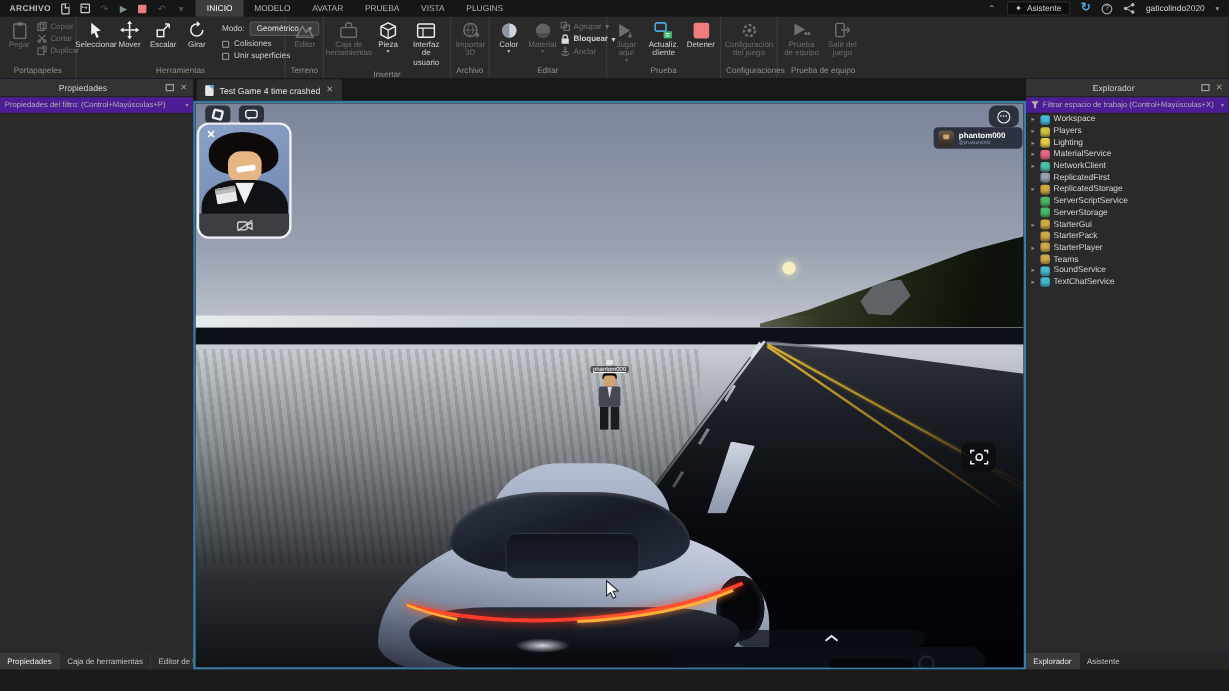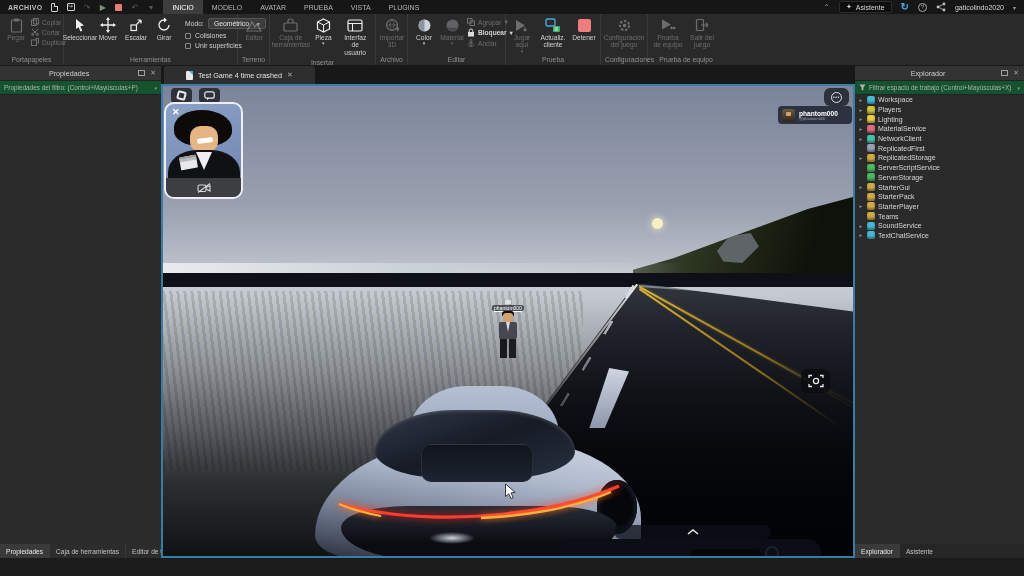--- a/index.html
+++ b/index.html
@@ -50,21 +50,21 @@
   .sbtn.dis { opacity:.38; }
   .modebox { display:flex; flex-direction:column; gap:3px; padding:2px 2px 0 6px; font-size:6.8px; }
   .moderow { display:flex; align-items:center; gap:4px; }
   .modesel { background:#3d3d3d; border:1px solid #565656; border-radius:2px; padding:1px 5px;
     display:flex; gap:8px; align-items:center; color:#e2e2e2; }
   .chkrow { display:flex; align-items:center; gap:4px; color:#cfcfcf; }
   .chk { width:6px; height:6px; border:1px solid #8a8a8a; border-radius:1px; background:transparent; }
   .stop-big { width:13px; height:13px; background:#ef7d7d; border-radius:2px; }
 
   
-  .panel { position:absolute; background:#14532d; }
+  .panel { position:absolute; background:#4c1d95; }
   .panel-hdr { height:15px; background:#333333; display:flex; align-items:center; font-size:7.2px;
     color:#cfcfcf; border-bottom:1px solid #222; }
   .panel-hdr .pt { flex:1; text-align:center; }
   .panel-hdr .hic { display:flex; gap:5px; padding-right:5px; color:#9f9f9f; font-size:7px; align-items:center;}
   .dockic { width:7px; height:6px; border:1px solid #9f9f9f; position:relative; }
   .filt { height:14px; display:flex; align-items:center; font-size:6.4px; color:#b2b2b2;
     border-bottom:1px solid #232323; padding:0 4px; gap:3px; }
   .filt .fcaret { margin-left:auto; font-size:5px; color:#9a9a9a; }
   .pbody { position:absolute; left:0; right:0; top:29px; bottom:14px; background:#2a2a2a; }
 
@@ -76,21 +76,21 @@
   
   .xrow { display:flex; align-items:center; height:9.7px; padding-left:3px; gap:3px; }
   .xarrow { width:6px; font-size:5.5px; color:#8e8e8e; text-align:center; }
   .xicon { width:8px; height:8px; border-radius:2px; box-shadow: inset 0 -2px 2px rgba(0,0,0,.35); }
   .xlabel { font-size:7px; color:#d6d6d6; white-space:nowrap; }
 
   
   .tabbar { position:absolute; left:161px; top:66px; width:694px; height:18px; background:#181818;
     display:flex; align-items:stretch; }
   .doctab { margin-left:3px; background:#2e2e2e; display:flex; align-items:center; gap:5px;
-    padding:0 22px; font-size:7.2px; color:#e2e2e2; border-radius:2px 2px 0 0; }
+    padding:0 7px; font-size:7.2px; color:#e2e2e2; border-radius:2px 2px 0 0; }
   .doctab .tpage { width:7px; height:9px; background:#e8e8e8; border-radius:1px; position:relative; }
   .doctab .tpage:after { content:""; position:absolute; right:0; top:0; border:2px solid #4ba6e0;
     border-left-color:transparent; border-bottom-color:transparent; }
   .doctab .tx { color:#a8a8a8; font-size:7px; }
 
   .viewport { position:absolute; left:161px; top:84px; width:694px; height:474px;
     border:2px solid #3a7ca8; background:#000; overflow:hidden; }
   .scene { position:absolute; inset:0; }
   .sky { position:absolute; inset:0; background:linear-gradient(180deg,#7b8499 0%,#9aa1b0 26%,#bbc0ca 38%,#c6cad2 40%); }
   .sun { position:absolute; left:489px; top:132px; width:11px; height:11px; border-radius:50%;

